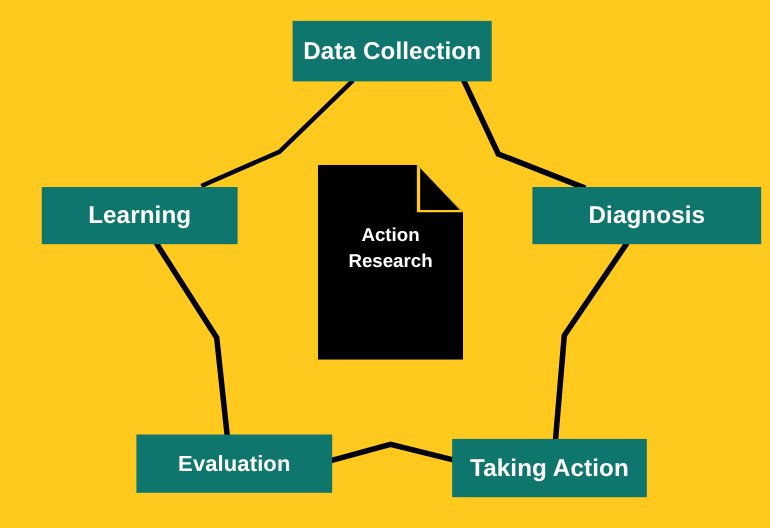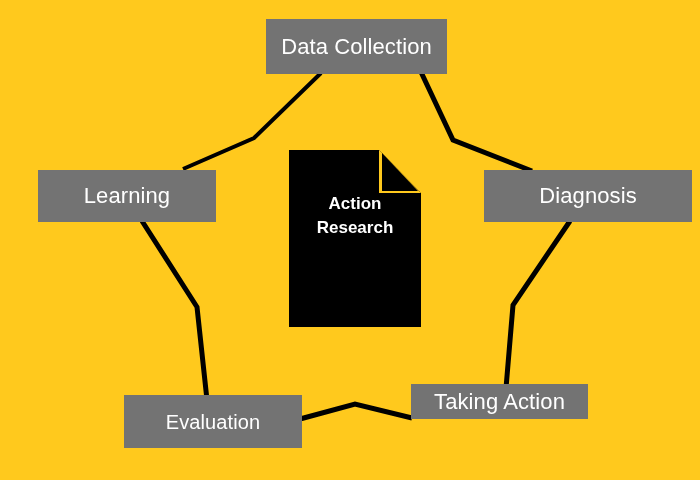--- a/index.html
+++ b/index.html
@@ -21,26 +21,26 @@
   }
   #connectors {
     position: absolute;
     left: 0;
     top: 0;
     width: 700px;
     height: 480px;
   }
   .node {
     position: absolute;
-    background: #737373;
+    background: #0f766e;
     color: #FFFFFF;
     display: flex;
     align-items: center;
     justify-content: center;
-    font-weight: normal;
+    font-weight: bold;
     letter-spacing: 0.1px;
     z-index: 3;
   }
   .node-label {
     display: block;
     white-space: nowrap;
     line-height: 1;
   }
   #node-data-collection {
     left: 266px;
@@ -66,43 +66,43 @@
   }
   #node-evaluation {
     left: 124px;
     top: 395px;
     width: 178px;
     height: 53px;
     font-size: 20px;
   }
   #node-taking-action {
     left: 411px;
-    top: 384px;
+    top: 399px;
     width: 177px;
-    height: 35px;
+    height: 53px;
     font-size: 22px;
   }
   #center-doc {
     position: absolute;
     left: 289px;
     top: 150px;
     width: 132px;
     height: 177px;
     z-index: 2;
   }
   #center-doc svg {
     display: block;
     position: absolute;
     left: 0;
     top: 0;
   }
   #center-doc-text {
     position: absolute;
     left: 0;
-    top: 42px;
+    top: 52px;
     width: 132px;
     text-align: center;
     color: #FFFFFF;
     font-size: 17px;
     font-weight: bold;
     line-height: 1.42;
     z-index: 3;
   }
   #center-doc-text span {
     display: block;

